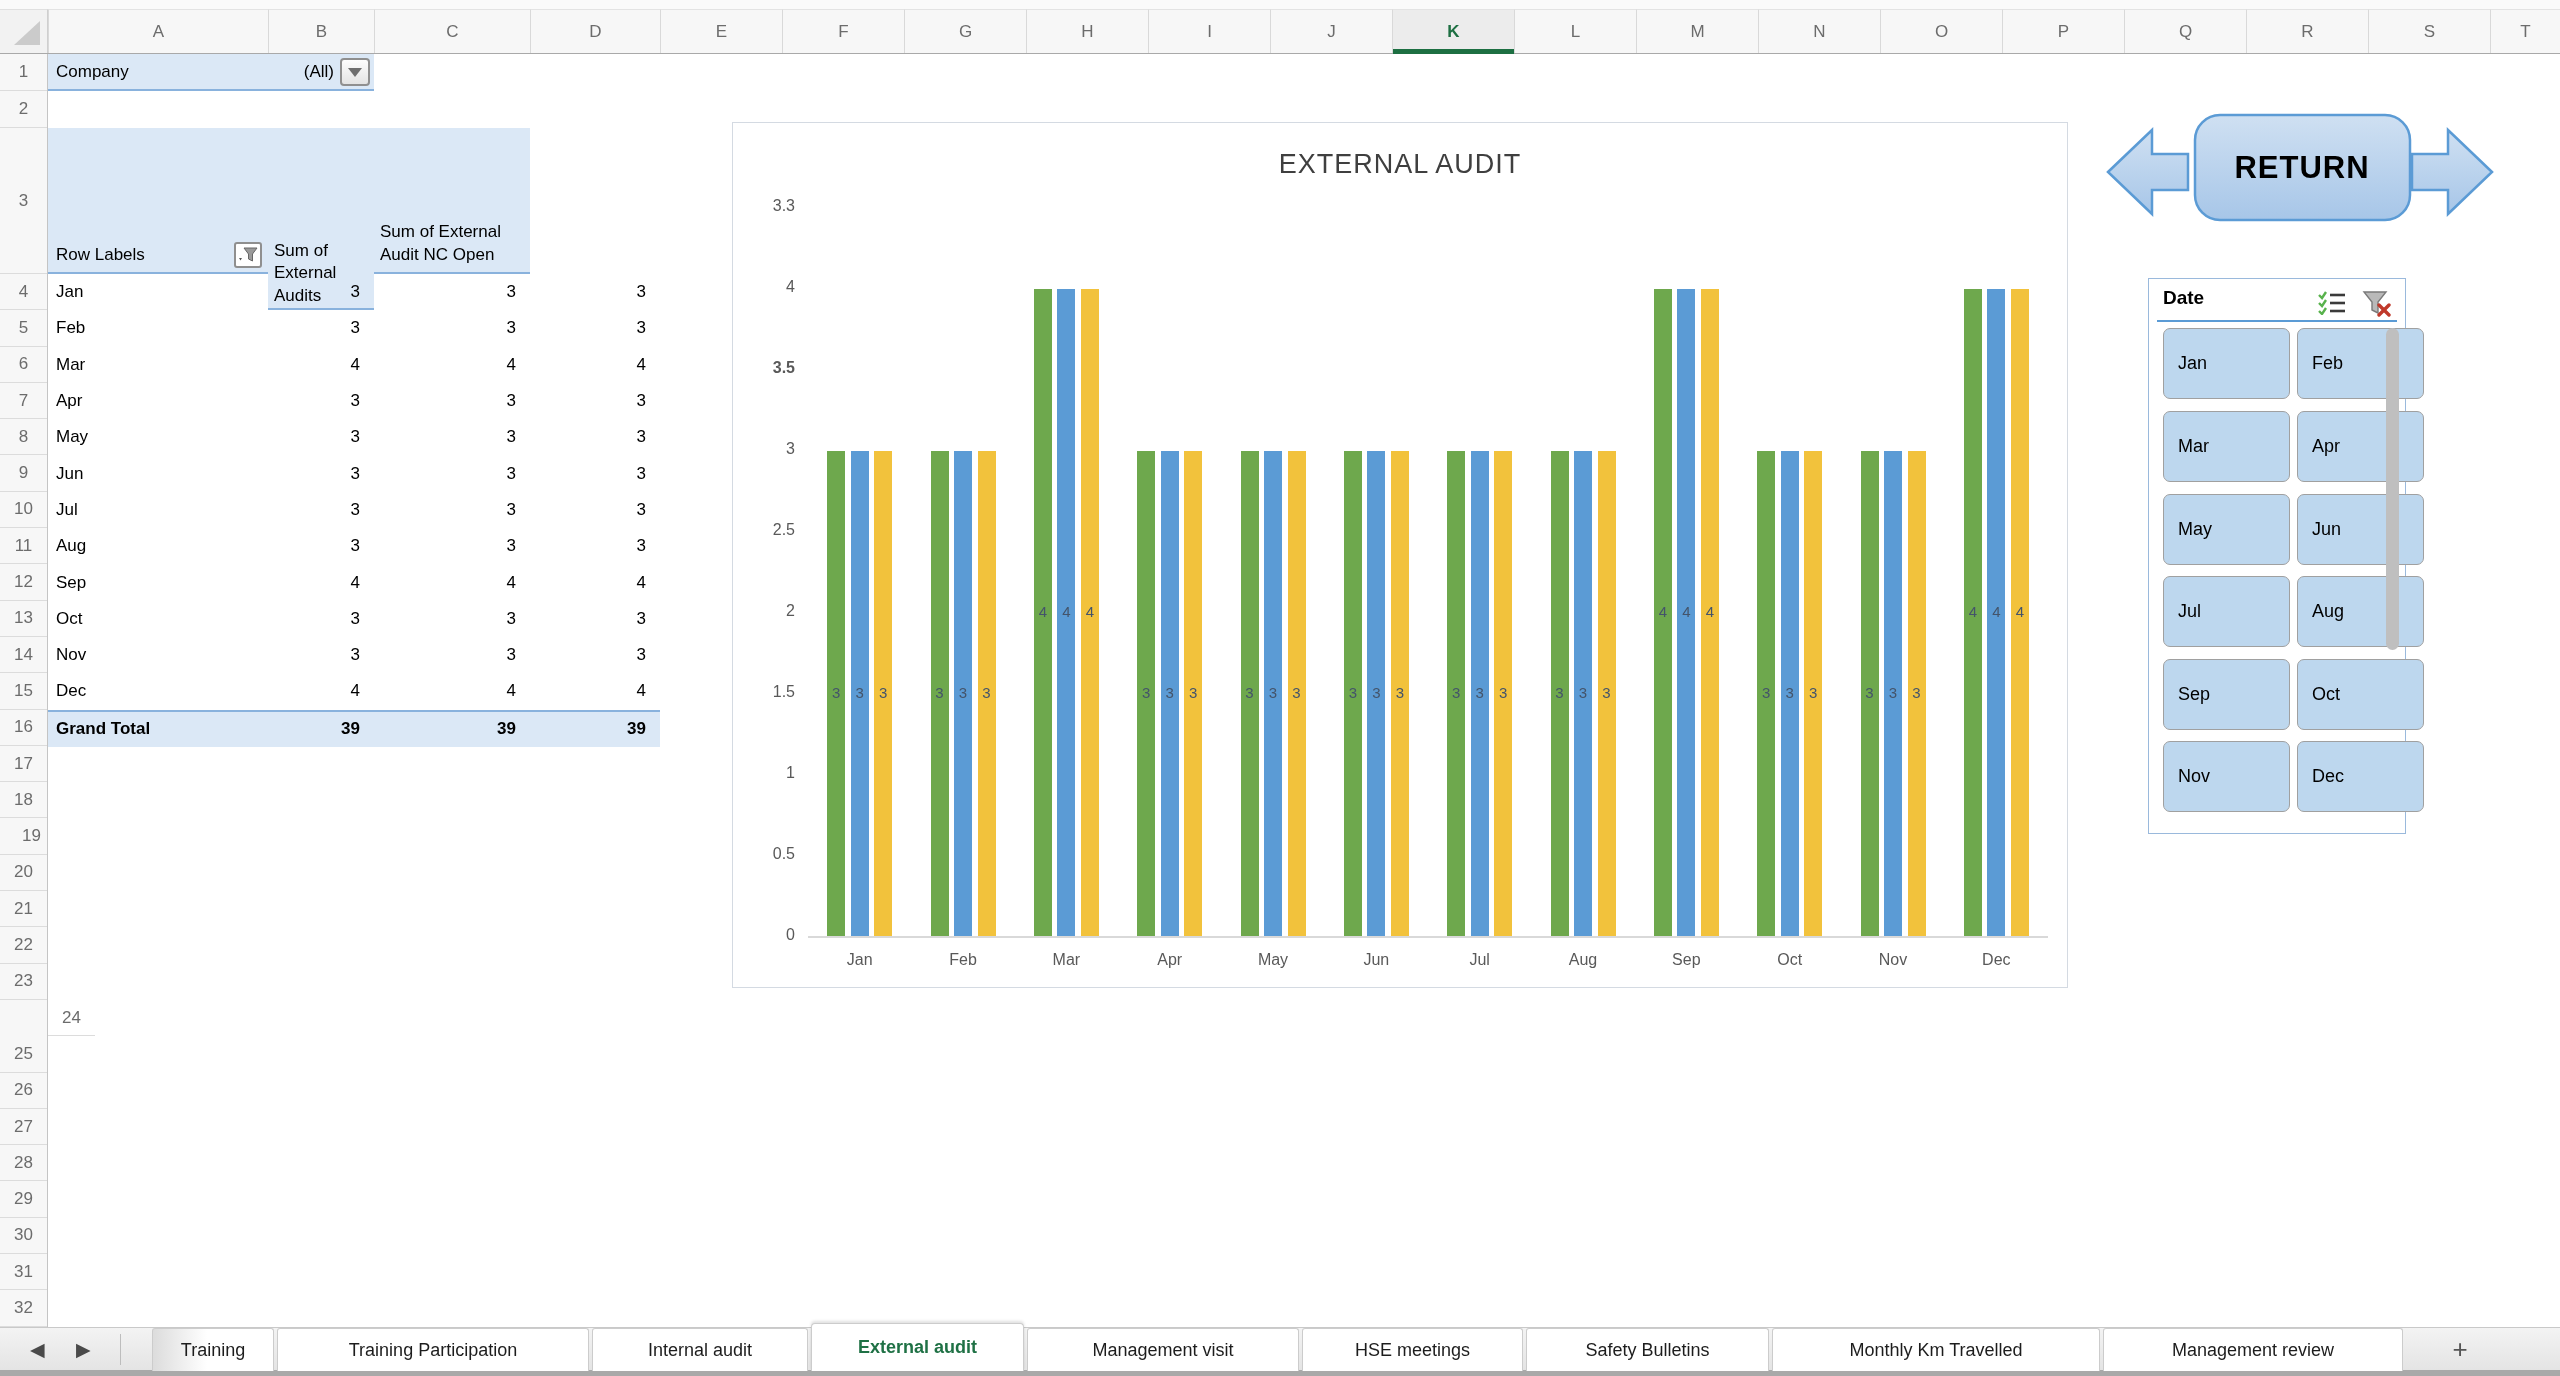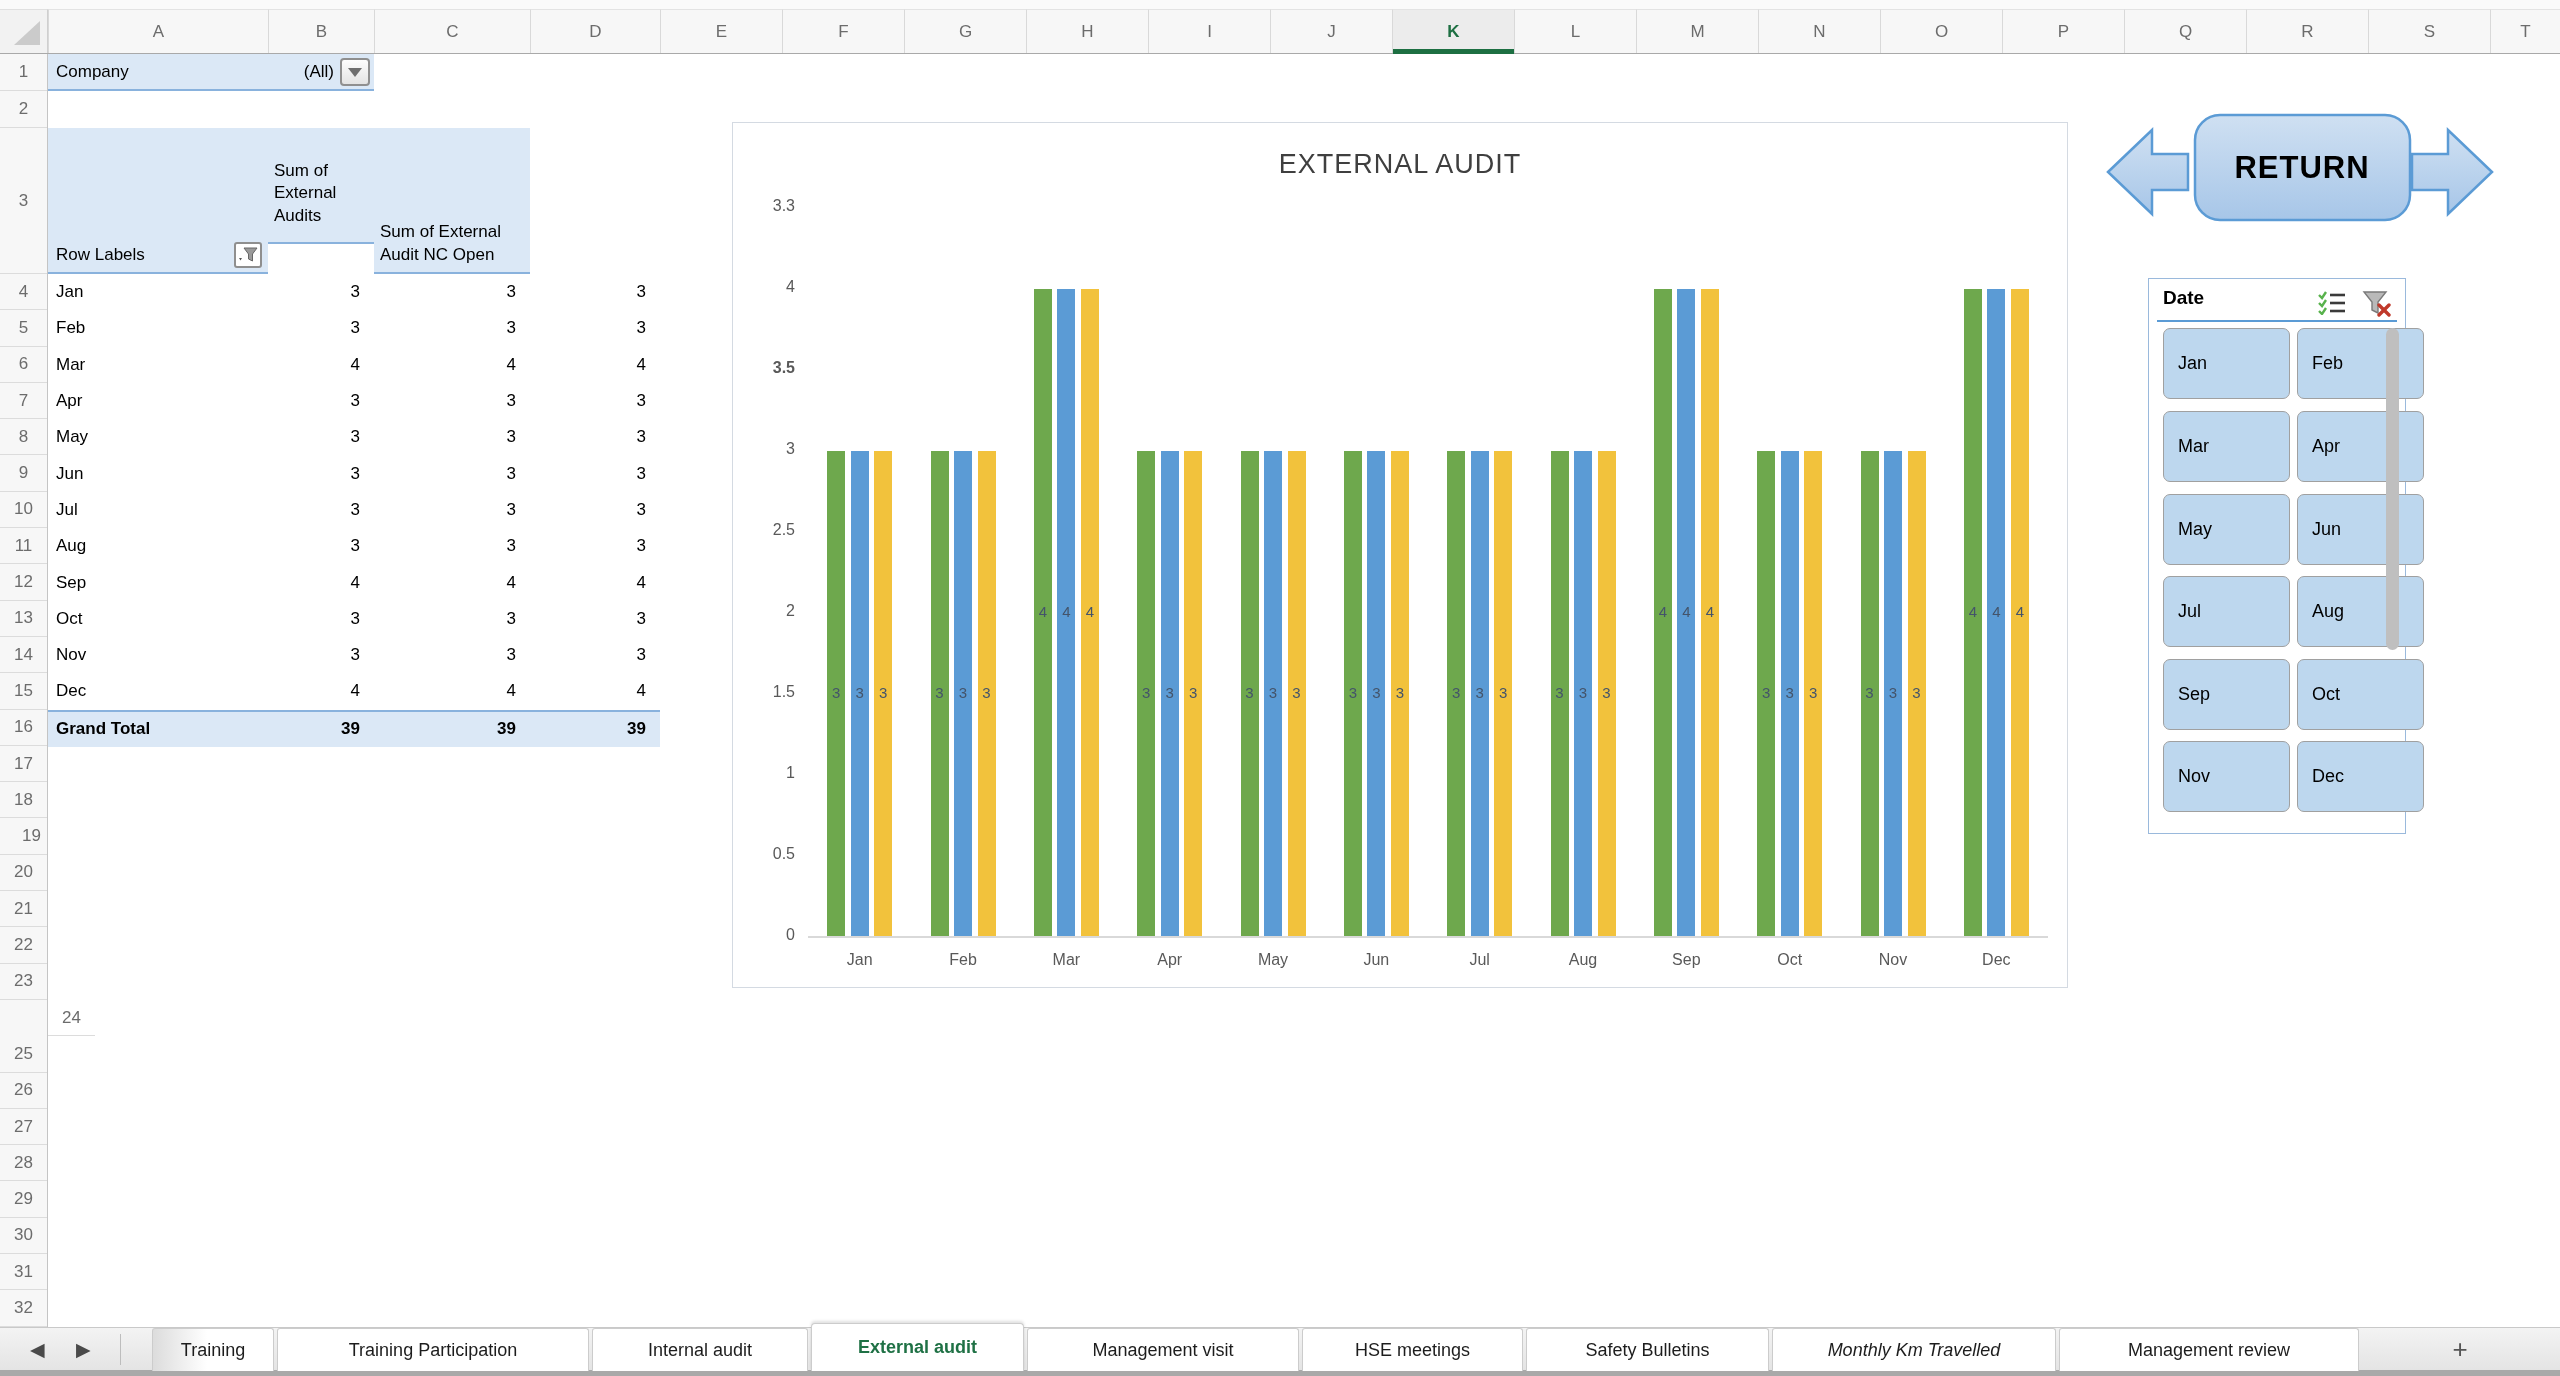--- a/index.html
+++ b/index.html
@@ -129,21 +129,21 @@
       <div class="rowcell" style="top: 1236.4px; height: 36.3px;">32</div>
     </div>
 
   <div class="pivot" id="pivot">
       <div class="pcell fill blue-underline" style="left: 0px; top: 0px; width: 220px; height: 37px; padding-left: 8px;">Company</div>
       <div class="pcell fill blue-underline right" style="left: 220px; top: 0px; width: 106px; height: 37px; padding-right: 40px;">(All)</div>
       <div class="dd-btn" style="left: 292px; top: 4px;">
         <div class="tri"></div>
       </div>
       <div class="pcell fill blue-underline bottom" style="top: 74px; height: 146px; padding-bottom: 6px; line-height: 1.32; left: 0px; width: 220px; padding-left: 8px; padding-right: 36px;">Row Labels</div>
-      <div class="pcell fill blue-underline bottom" style="top: 74px; height: 116px; padding-bottom: 15px; line-height: 1.32; left: 220px; width: 106px; padding-left: 6px;">Sum of External Audits</div>
+      <div class="pcell fill blue-underline bottom" style="top: 74px; height: 182px; padding-bottom: 1px; line-height: 1.32; left: 220px; width: 106px; padding-left: 6px;">Sum of External Audits</div>
       <div class="pcell fill blue-underline bottom" style="top: 74px; height: 146px; padding-bottom: 6px; line-height: 1.32; left: 326px; width: 156px; padding-left: 6px;">Sum of External Audit NC Open</div>
       <div class="flt-btn" style="left: 186px; top: 188px;">
         <svg width="20" height="16" viewBox="0 0 20 16">
           <polygon points="1,11 4,11 2.5,13.5" fill="#555"></polygon>
           <polygon points="6,1 19,1 14.5,7 14.5,14 10.5,12 10.5,7" fill="#9a9a9a" stroke="#666" stroke-width="1"></polygon>
         </svg>
       </div>
       <div class="pcell" style="left: 0px; top: 220px; width: 220px; height: 36.3px; padding-left: 8px;">Jan</div>
       <div class="pcell right" style="left: 220px; top: 220px; width: 106px; height: 36.3px; padding-right: 14px;">3</div>
       <div class="pcell right" style="left: 326px; top: 220px; width: 156px; height: 36.3px; padding-right: 14px;">3</div>
@@ -354,19 +354,19 @@
     <div class="tab-nav" style="left:76px">▶</div>
     <div class="tab-sep"></div>
     <div class="tabs" id="tabs">
         <div class="tab first" style="width: 122px;">Training</div>
         <div class="tab" style="width: 312px;">Training Participation</div>
         <div class="tab" style="width: 216px;">Internal audit</div>
         <div class="tab active" style="width: 213px;">External audit</div>
         <div class="tab" style="width: 272px;">Management visit</div>
         <div class="tab" style="width: 221px;">HSE meetings</div>
         <div class="tab" style="width: 243px;">Safety Bulletins</div>
-        <div class="tab" style="width: 284px; font-style: italic;">Monthly Km Travelled</div>
+        <div class="tab" style="width: 328px;">Monthly Km Travelled</div>
         <div class="tab" style="width: 300px;">Management review</div>
       </div>
     <div class="tab-plus" style="left:2430px">+</div>
   </div>
 
 </div>
 
 </body></html>

